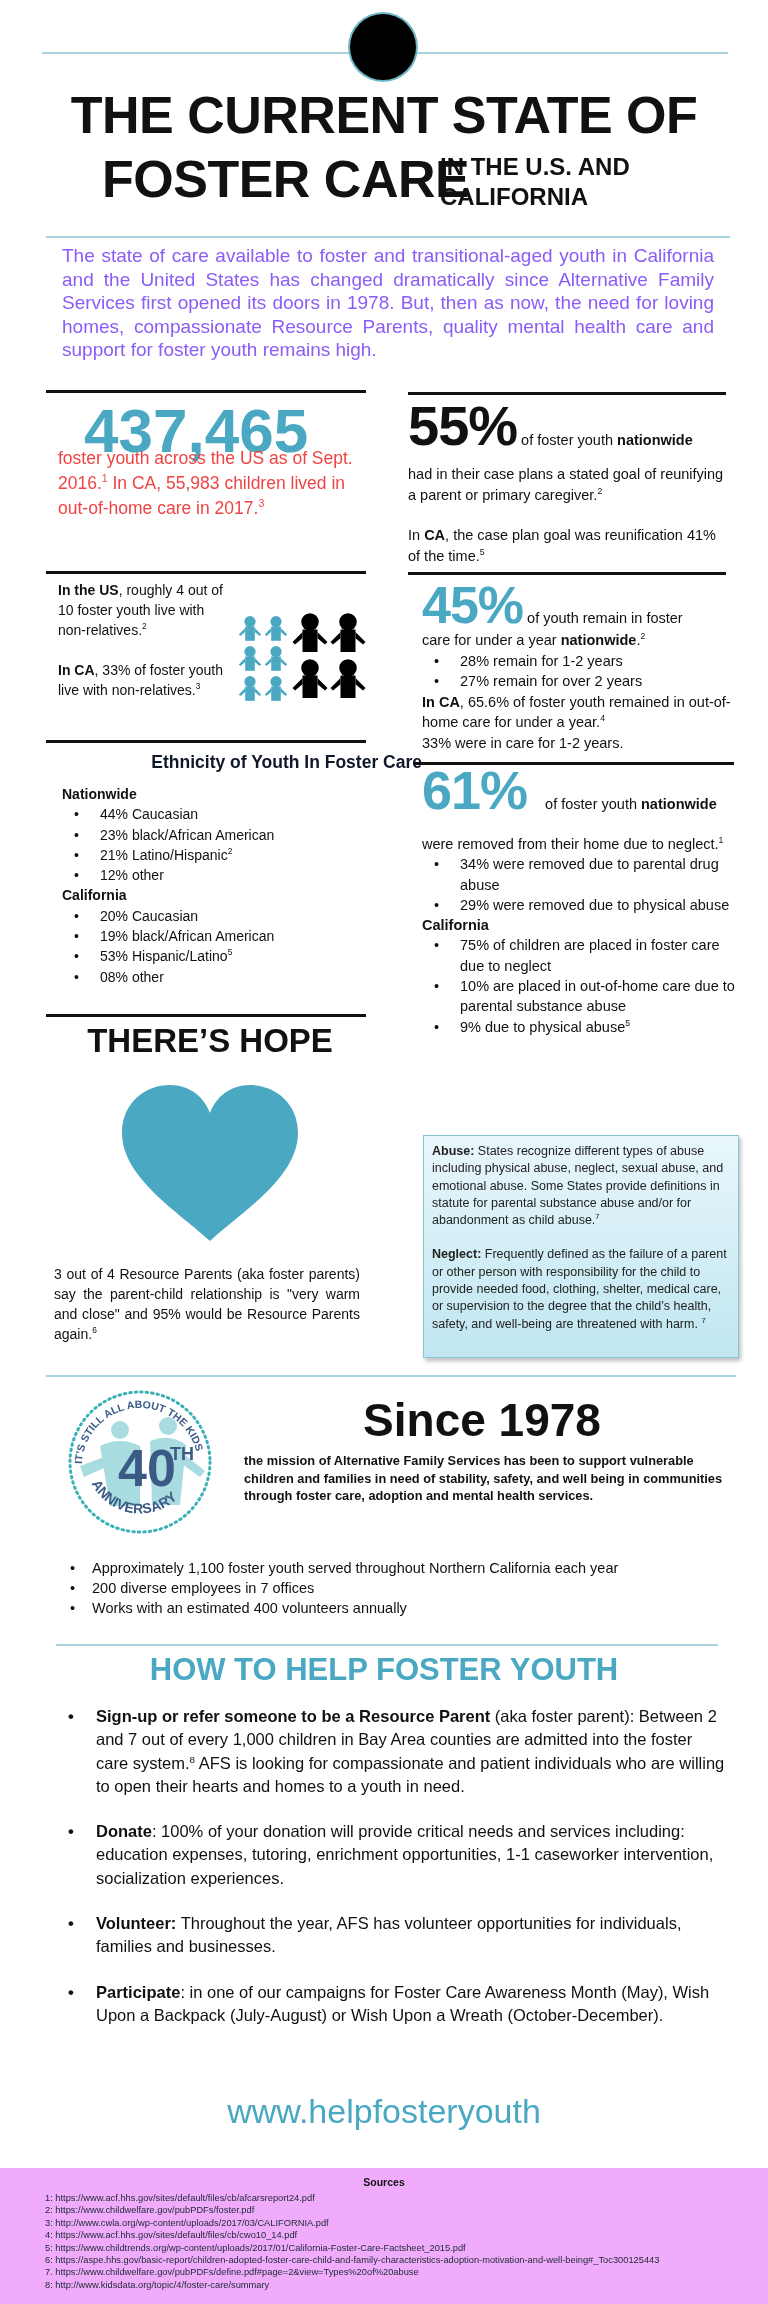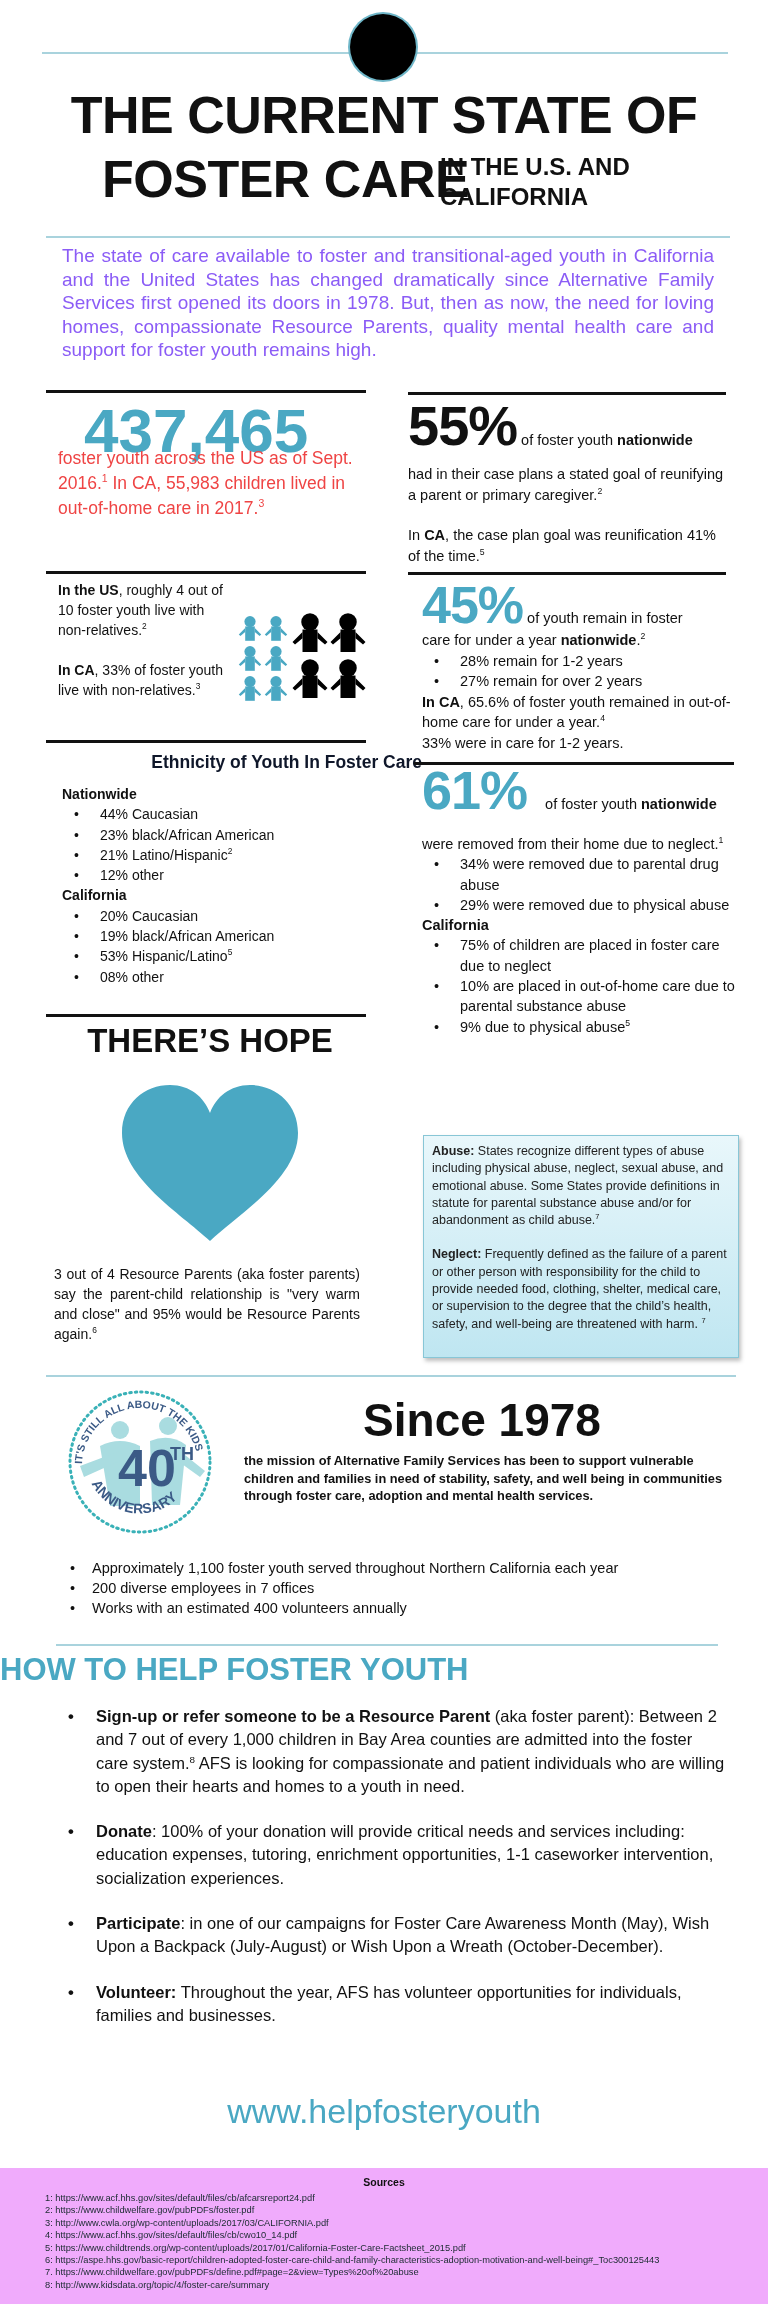--- a/index.html
+++ b/index.html
@@ -59,21 +59,21 @@
 
   
   .badge { left: 60px; top: 1386px; width: 160px; height: 150px; }
   .since-title { left: 244px; top: 1392px; width: 476px; text-align: center; font-size: 46px; font-weight: bold; line-height: 56px; }
   .since-text { left: 244px; top: 1452px; width: 480px; font-size: 12.8px; font-weight: bold; line-height: 17.5px; }
 
   .stats { left: 70px; top: 1558px; width: 640px; font-size: 14.5px; line-height: 20px; }
   .stats li { position: relative; padding-left: 22px; list-style: none; }
   .stats li::before { content: "\2022"; position: absolute; left: 0; }
 
-  .help-title { left: 0; width: 768px; top: 1652px; font-size: 31px; font-weight: bold; color: #4aa8c3; }
+  .help-title { left: 0; width: 768px; top: 1652px; text-align: center; font-size: 31px; font-weight: bold; color: #4aa8c3; }
   .help { left: 66px; top: 1705px; width: 660px; font-size: 16.5px; line-height: 23.3px; }
   .help li { position: relative; padding-left: 30px; list-style: none; margin-bottom: 22px; }
   .help li::before { content: "\2022"; position: absolute; left: 2px; font-weight: bold; }
 
   .url { left: 0; width: 768px; top: 2092px; text-align: center; font-size: 34px; color: #4aa8c3; }
 
   .sources { left: 0; top: 2168px; width: 768px; height: 136px; background: #f0abfc; }
   .sources-title { left: 0; width: 768px; top: 8px; text-align: center; font-size: 10.5px; font-weight: bold; color: #111; }
   .sources ol { position: absolute; left: 45px; top: 24px; list-style: none; font-size: 9.3px; line-height: 12.4px; color: #1a2a30; }
 </style>
@@ -215,22 +215,22 @@
   <li>Approximately 1,100 foster youth served throughout Northern California each year</li>
   <li>200 diverse employees in 7 offices</li>
   <li>Works with an estimated 400 volunteers annually</li>
 </ul>
 
 <div class="rule-teal" style="left:56px; top:1644px; width:662px;"></div>
 <div class="abs help-title">HOW TO HELP FOSTER YOUTH</div>
 <ul class="abs help">
   <li><b>Sign-up or refer someone to be a Resource Parent</b><span> (aka foster parent): Between 2 and 7 out of every 1,000 children in Bay Area counties are admitted into the foster care system.</span><sup>8</sup><span> AFS is looking for compassionate and patient individuals who are willing to open their hearts and homes to a youth in need.</span></li>
   <li><b>Donate</b><span>: 100% of your donation will provide critical needs and services including: education expenses, tutoring, enrichment opportunities, 1-1 caseworker intervention, socialization experiences.</span></li>
+  <li><b>Volunteer:</b><span> Throughout the year, AFS has volunteer opportunities for individuals, families and businesses.</span></li>
   <li><b>Participate</b><span>: in one of our campaigns for Foster Care Awareness Month (May), Wish Upon a Backpack (July-August) or Wish Upon a Wreath (October-December).</span></li>
-  <li><b>Volunteer:</b><span> Throughout the year, AFS has volunteer opportunities for individuals, families and businesses.</span></li>
 </ul>
 
 <a class="abs url">www.helpfosteryouth</a>
 
 <div class="abs sources">
   <div class="abs sources-title">Sources</div>
   <ol>
     <li>1: https://www.acf.hhs.gov/sites/default/files/cb/afcarsreport24.pdf</li>
     <li>2: https://www.childwelfare.gov/pubPDFs/foster.pdf</li>
     <li>3: http://www.cwla.org/wp-content/uploads/2017/03/CALIFORNIA.pdf</li>

